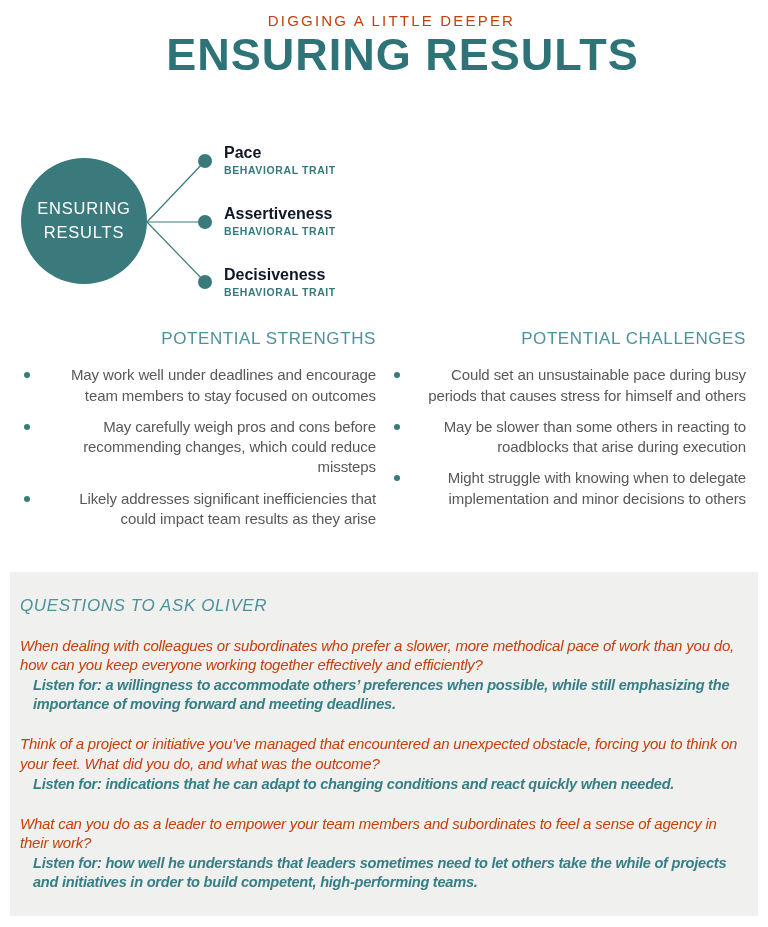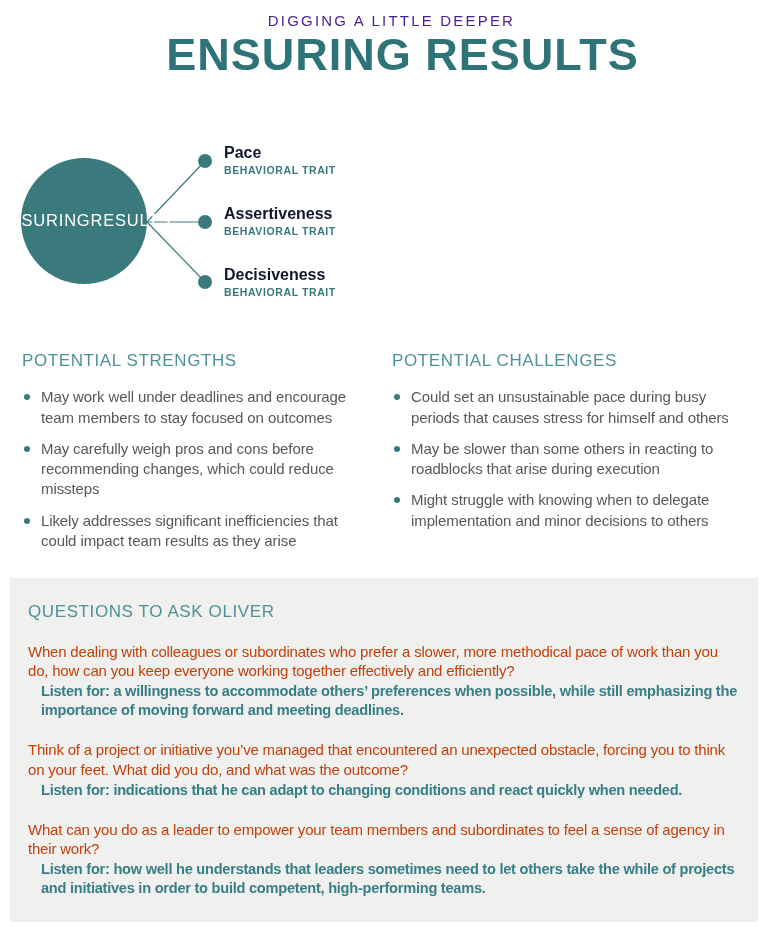--- a/index.html
+++ b/index.html
@@ -12,21 +12,21 @@
     margin: 0 auto;
     background: #ffffff;
     overflow: hidden;
   }
 
   
   .header { text-align: center; padding-top: 12px; }
   .eyebrow {
     font-size: 15px;
     letter-spacing: 2.2px;
-    color: #4c1d95;
+    color: #c2410c;
     font-weight: 400;
     padding-left: 15px;
   }
   .title {
     margin-top: 2px;
     font-size: 45px;
     line-height: 1.05;
     font-weight: 700;
     letter-spacing: 1px;
     color: #2E7377;
@@ -37,21 +37,21 @@
   .diagram { position: relative; height: 175px; margin-top: 56px; }
   .connectors { position: absolute; left: 0; top: 0; }
   .circle {
     position: absolute;
     left: 21px; top: 24px;
     width: 126px; height: 126px;
     border-radius: 50%;
     background: #3A7A7C;
     color: #ffffff;
     display: flex;
-    flex-direction: row;
+    flex-direction: column;
     align-items: center;
     justify-content: center;
     font-size: 16.5px;
     letter-spacing: 0.8px;
     line-height: 1.45;
     font-weight: 400;
   }
   .trait { position: absolute; left: 224px; }
   .trait-0 { top: 10px; }
   .trait-1 { top: 71px; }
@@ -67,21 +67,22 @@
     font-weight: 700;
     letter-spacing: 0.6px;
     color: #35797D;
     margin-top: 2px;
   }
 
   
   .columns {
     display: flex;
     gap: 16px;
-    margin: 42px 22px 0 22px;
+    margin: 20px 22px 0 22px;
+    text-align: right;
   }
   .col { flex: 1; }
   .col-heading, .box-heading {
     font-size: 17px;
     font-weight: 400;
     letter-spacing: 0.6px;
     color: #4D929A;
   }
   .bullet-list { list-style: none; margin-top: 16px; }
   .bullet-list li {
@@ -97,23 +98,24 @@
     content: "";
     position: absolute;
     left: 2px; top: 7px;
     width: 6px; height: 6px;
     border-radius: 50%;
     background: #3A7A7C;
   }
 
   
   .questions-box {
-    margin: 16px 10px 0 10px;
+    margin: 32px 10px 0 10px;
     background: #F0F0EF;
-    padding: 24px 18px 24px 18px;
+    padding: 24px 18px 24px 10px;
+    font-style: italic;
   }
   .qa-group { margin-top: 20px; }
   .question {
     font-size: 15px;
     line-height: 1.28;
     letter-spacing: -0.2px;
     color: #c2410c;
   }
   .listen {
     margin-top: 2px;

